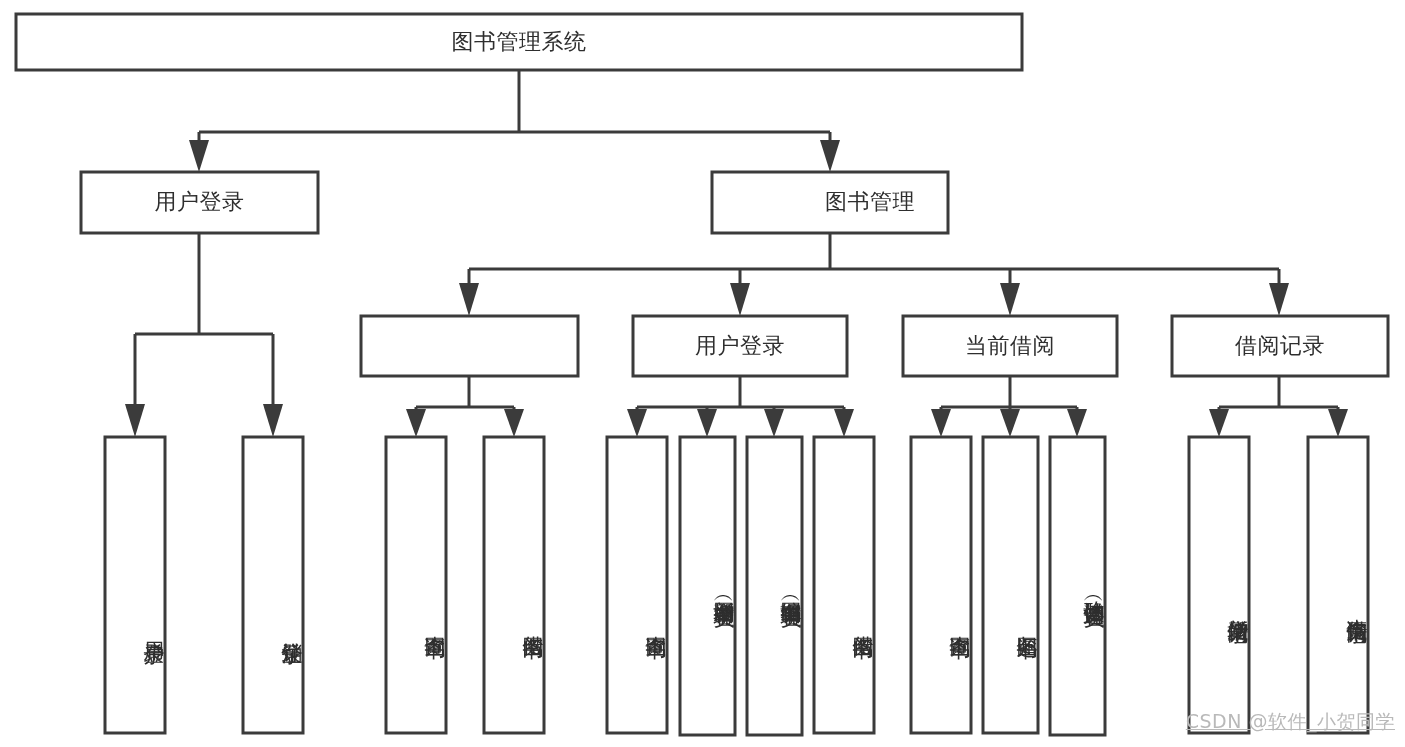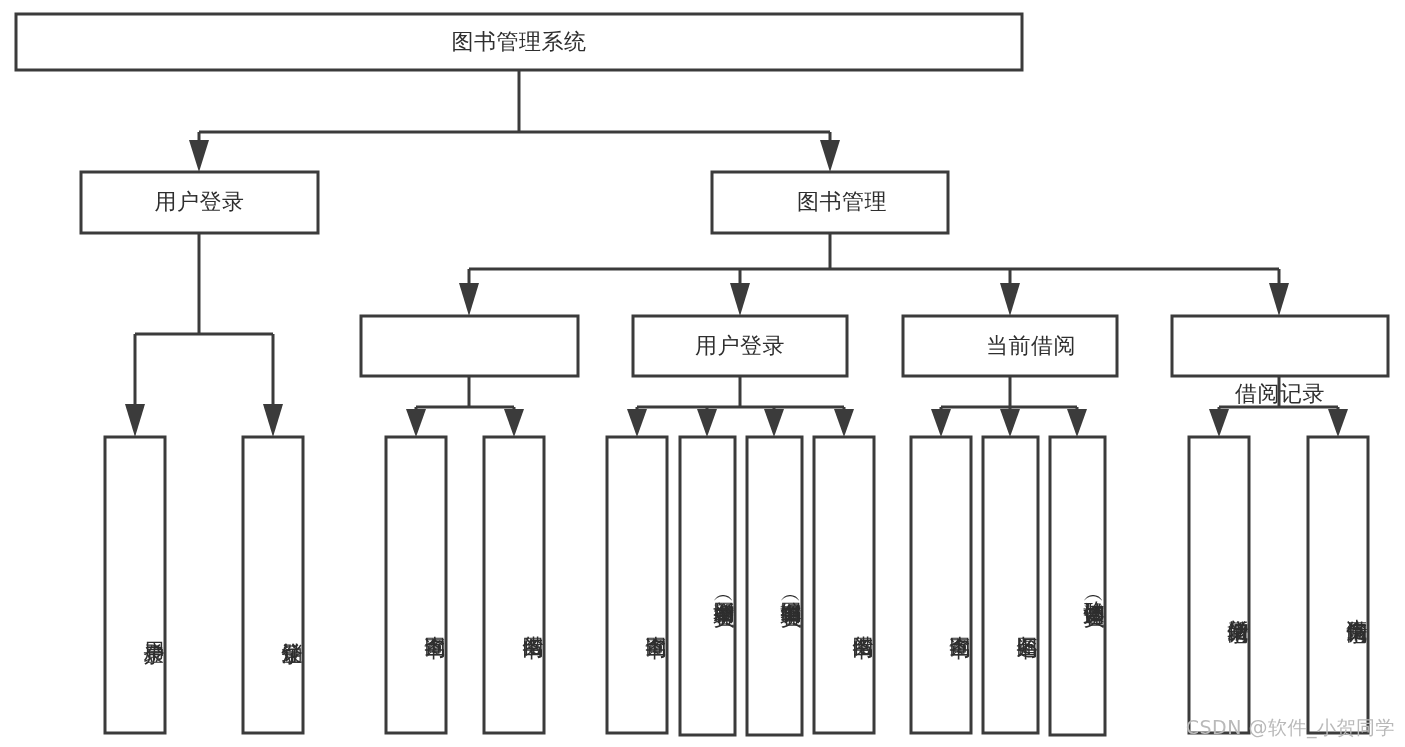--- a/index.html
+++ b/index.html
@@ -63,26 +63,27 @@
     line-height: 1.12;
     writing-mode: vertical-rl;
     text-orientation: upright;
     letter-spacing: 1px;
     pointer-events: none;
     overflow: hidden;
   }
   .watermark {
     position: absolute;
     right: 10px;
-    bottom: 6px;
+    bottom: 12px;
     color: #b9b9b9;
     font-size: 19px;
     letter-spacing: 0.5px;
     white-space: nowrap;
     pointer-events: none;
+    text-decoration: underline;
   }
 </style>
 </head>
 <body>
 
 <div id="diagram-root">
 
   <svg id="tree-svg" viewBox="0 0 1405 747">
 
     <rect class="node-box" x="16" y="14" width="1006" height="56"></rect>
@@ -165,25 +166,25 @@
     <path class="connector" d="M 1219 407 L 1338 407"></path>
     <path class="connector" d="M 1219 407 L 1219 412"></path>
     <path class="connector" d="M 1338 407 L 1338 412"></path>
     <polygon class="arrow-head" points="1209,409 1229,409 1219,437"></polygon>
     <polygon class="arrow-head" points="1328,409 1348,409 1338,437"></polygon>
   </svg>
 
   <div class="node-label-h" style="left:16px; top:14px; width:1006px; height:56px;">图书管理系统</div>
 
   <div class="node-label-h" style="left:81px; top:172px; width:237px; height:61px;">用户登录</div>
-  <div class="node-label-h" style="left:712px; top:172px; width:260px; height:61px;">图书管理</div>
+  <div class="node-label-h" style="left:740px; top:172px; width:260px; height:61px;">图书管理</div>
 
   <div class="node-label-h" style="left:633px; top:316px; width:214px; height:60px;">用户登录</div>
-  <div class="node-label-h" style="left:903px; top:316px; width:214px; height:60px;padding-left:21px;">当前借阅</div>
-  <div class="node-label-h" style="left:1172px; top:316px; width:216px; height:60px;margin-top:48px;">借阅记录</div>
+  <div class="node-label-h" style="left:903px; top:316px; width:214px; height:60px;">当前借阅</div>
+  <div class="node-label-h" style="left:1172px; top:316px; width:216px; height:60px;">借阅记录</div>
 
   <div class="node-label-v" style="left:105px; top:527px; width:60px; height:200px;">用户登录</div>
   <div class="node-label-v" style="left:243px; top:527px; width:60px; height:200px;">注销登录</div>
   <div class="node-label-v" style="left:386px; top:516px; width:60px; height:210px;">查询图书</div>
   <div class="node-label-v" style="left:484px; top:516px; width:60px; height:210px;">借阅图书</div>
   <div class="node-label-v" style="left:607px; top:516px; width:60px; height:210px;">查询图书</div>
   <div class="node-label-v" style="left:680px; top:444px; width:55px; height:288px;">新增图书（管理员）</div>
   <div class="node-label-v" style="left:747px; top:444px; width:55px; height:288px;">编辑图书（管理员）</div>
   <div class="node-label-v" style="left:814px; top:516px; width:60px; height:210px;">借阅图书</div>
   <div class="node-label-v" style="left:911px; top:516px; width:60px; height:210px;">查询图书</div>

